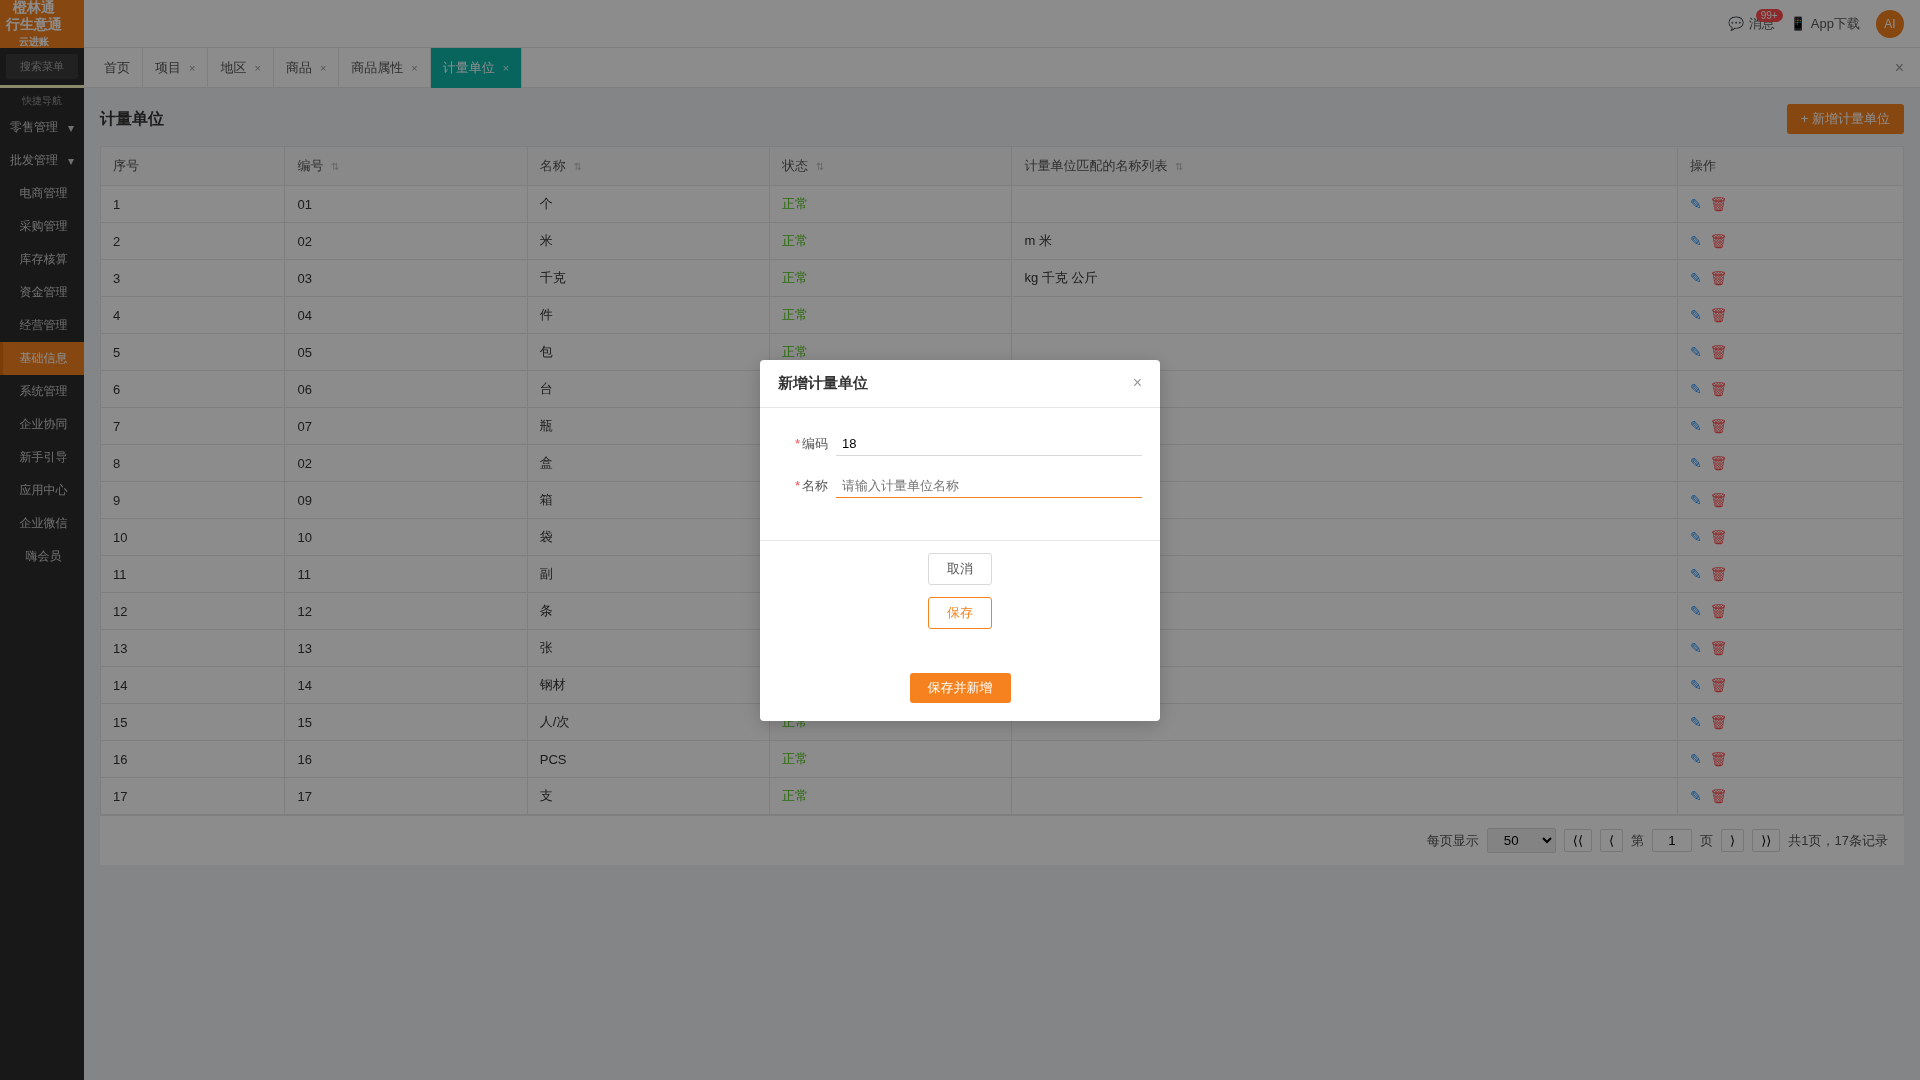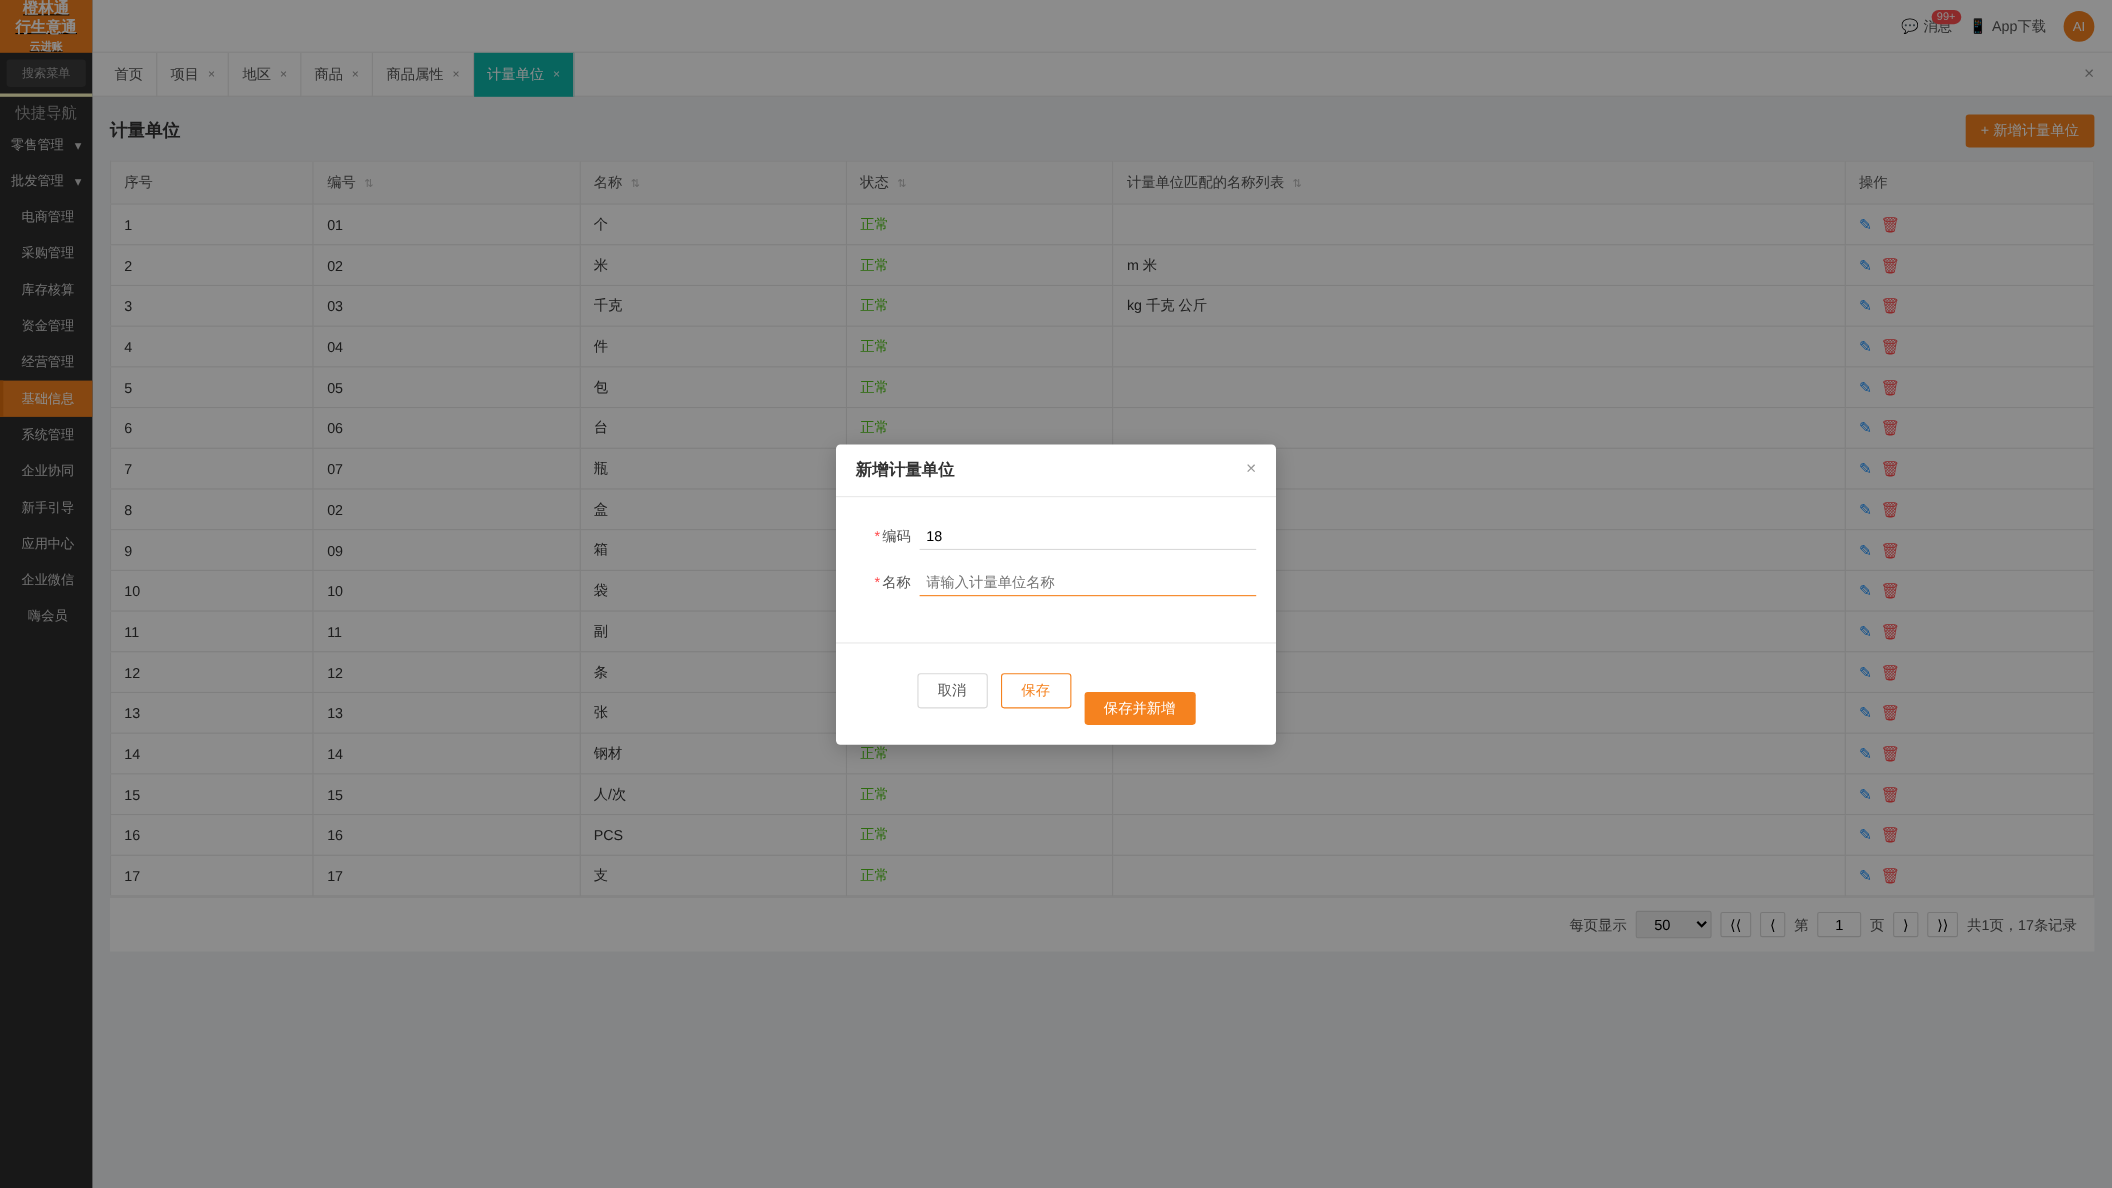--- a/index.html
+++ b/index.html
@@ -14,23 +14,21 @@
       align-items: center;
       flex-shrink: 0;
       height: 100%;
     }
     .sidebar-logo {
       width: 100%;
       background: #f5821f;
       padding: 8px 6px;
       display: flex;
       align-items: center;
-      justify-content: center;
       height: 48px;
-      text-decoration: underline;
     }
     .sidebar-logo-text {
       color: white;
       font-size: 14px;
       font-weight: bold;
       line-height: 1.2;
       text-align: center;
     }
     .sidebar-search {
       width: 100%;
@@ -43,21 +41,21 @@
       border: none;
       width: 100%;
       padding: 5px;
       border-radius: 3px;
       font-size: 11px;
       cursor: pointer;
       text-align: center;
     }
     .sidebar-nav-label {
       color: #999;
-      font-size: 14px;
+      font-size: 10px;
       padding: 6px 6px 3px;
       width: 100%;
       text-align: center;
     }
     .sidebar-item {
       width: 100%;
       padding: 8px 6px;
       color: #ccc;
       font-size: 12px;
       text-align: center;
@@ -316,20 +314,21 @@
     }
     .form-input.has-value { border-bottom-color: #d9d9d9; }
     .form-input.focused { border-bottom-color: #f5821f; }
     .modal-footer {
       display: flex;
       align-items: center;
       justify-content: center;
       padding: 12px 18px 18px;
       gap: 12px;
       border-top: 1px solid #e8e8e8;
+      flex-direction: column;
     }
     .btn-cancel {
       border: 1px solid #d9d9d9;
       background: white;
       padding: 6px 18px;
       border-radius: 3px;
       cursor: pointer;
       font-size: 13px;
       color: #555;
     }

